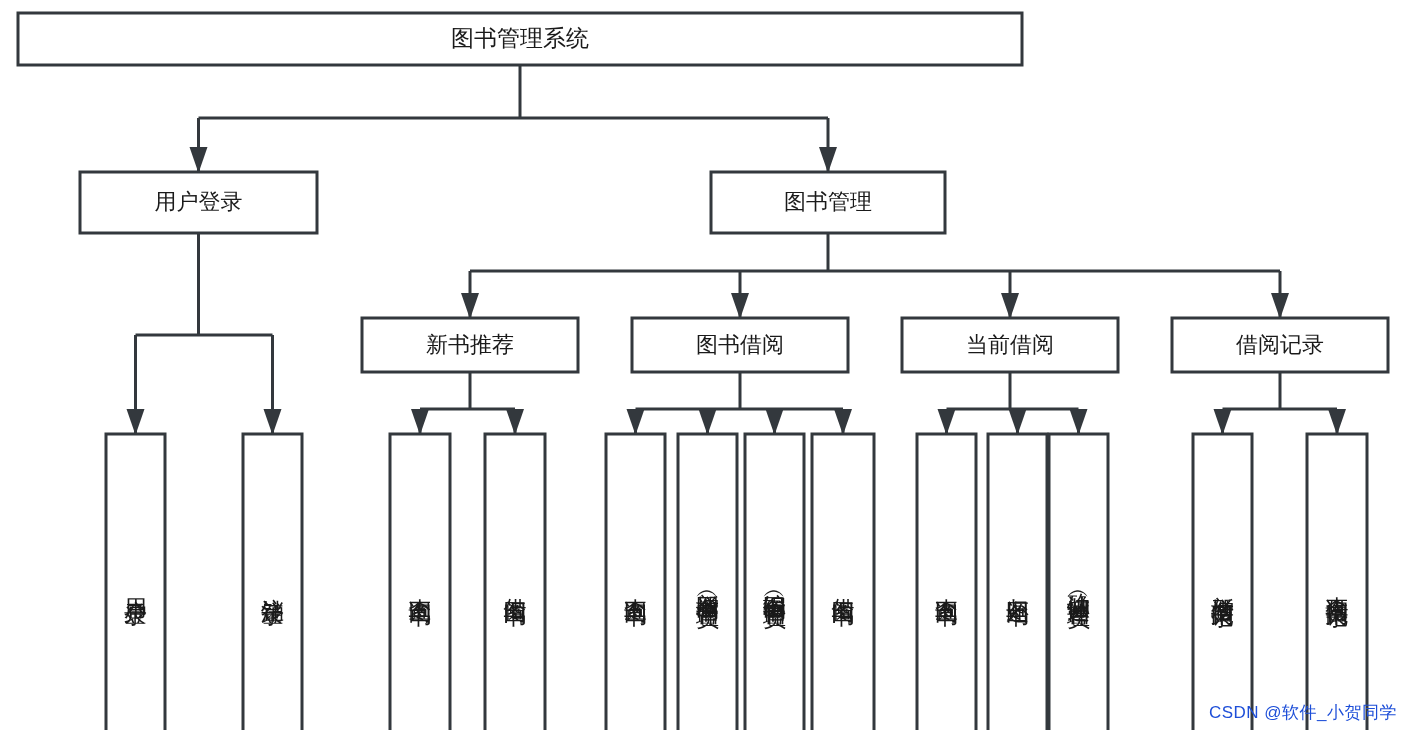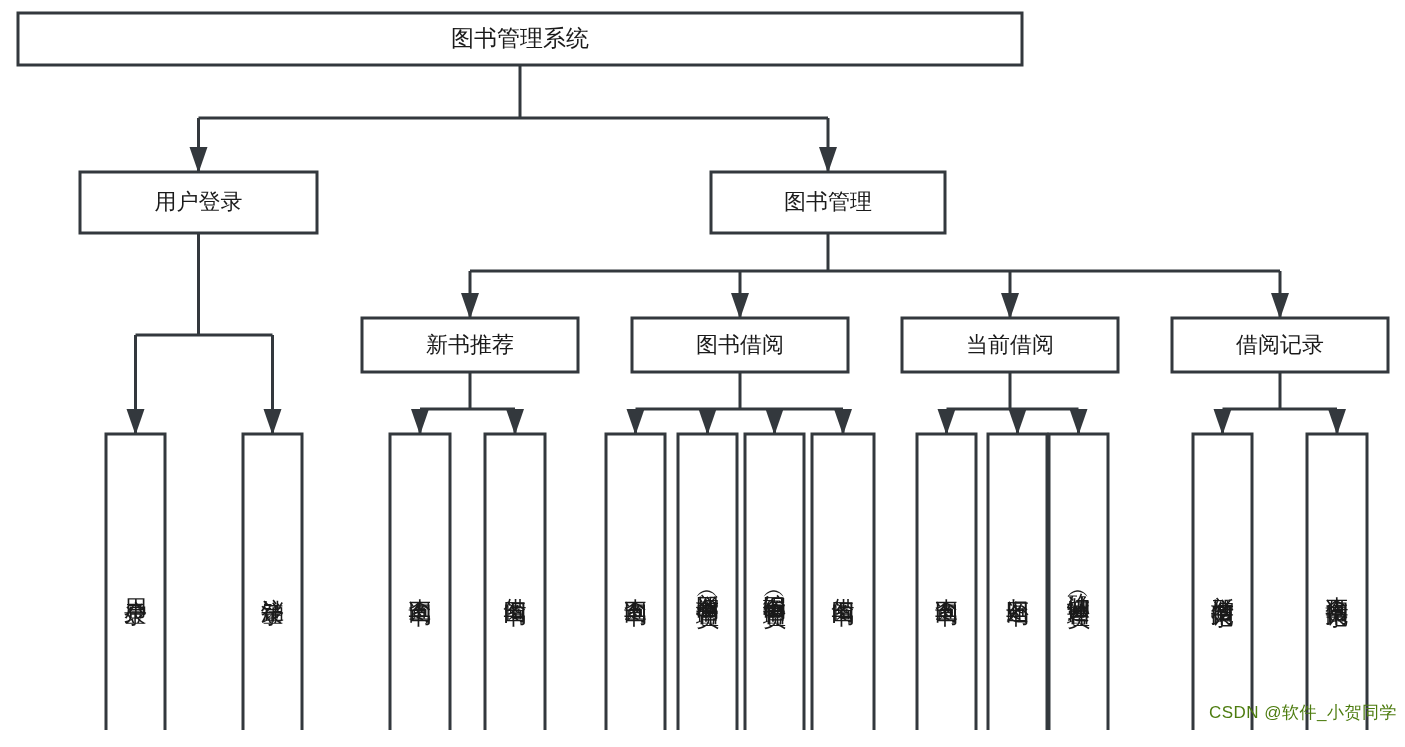--- a/index.html
+++ b/index.html
@@ -72,21 +72,21 @@
     color: #1a1a1a;
     letter-spacing: 2px;
     white-space: nowrap;
   }
   .watermark {
     position: absolute;
     right: 8px;
     bottom: 6px;
     font-family: "Liberation Sans", "DejaVu Sans", sans-serif;
     font-size: 17px;
-    color: #4d7c0f;
+    color: #1d4ed8;
     letter-spacing: 0.5px;
     user-select: none;
   }
 </style>
 </head>
 <body>
 
 <div id="diagram-root">
 
   <svg class="canvas" id="svg-canvas" viewBox="0 0 1405 747" xmlns="http://www.w3.org/2000/svg">

